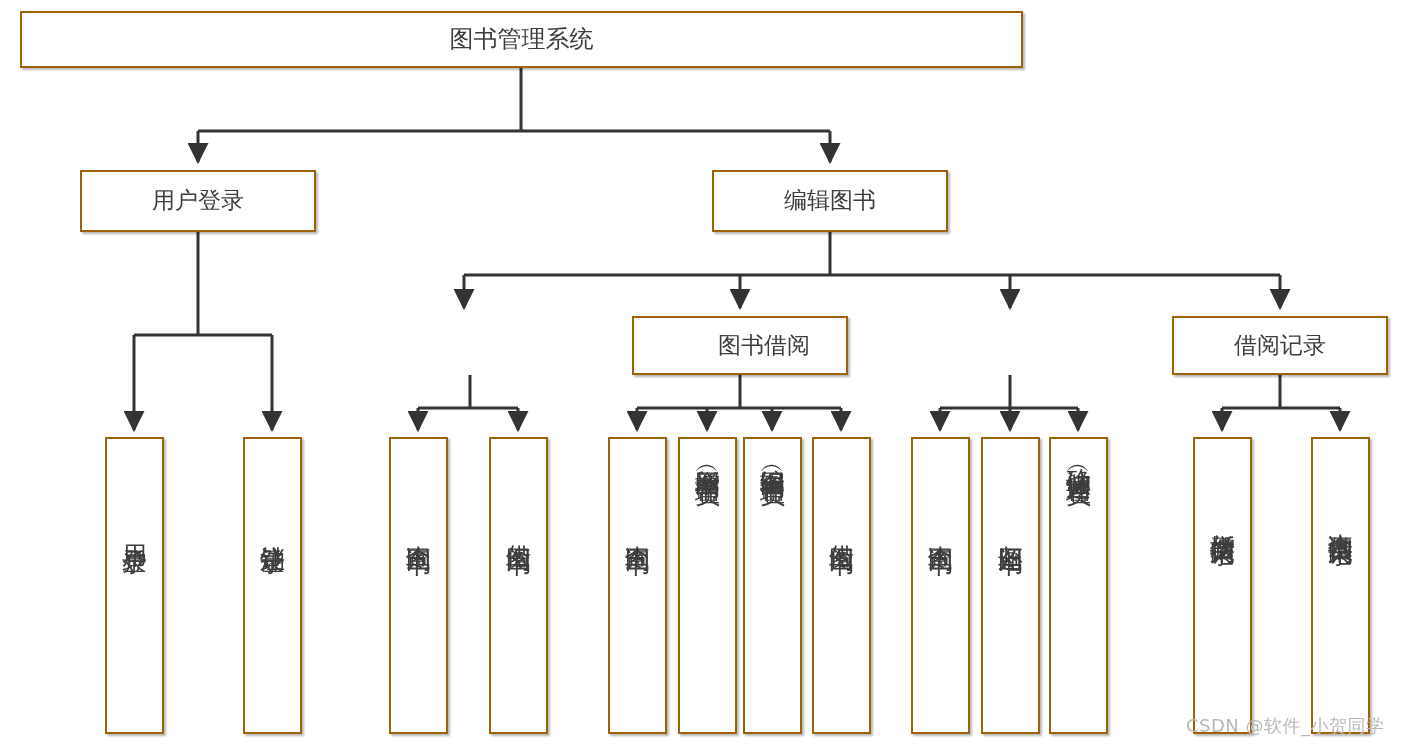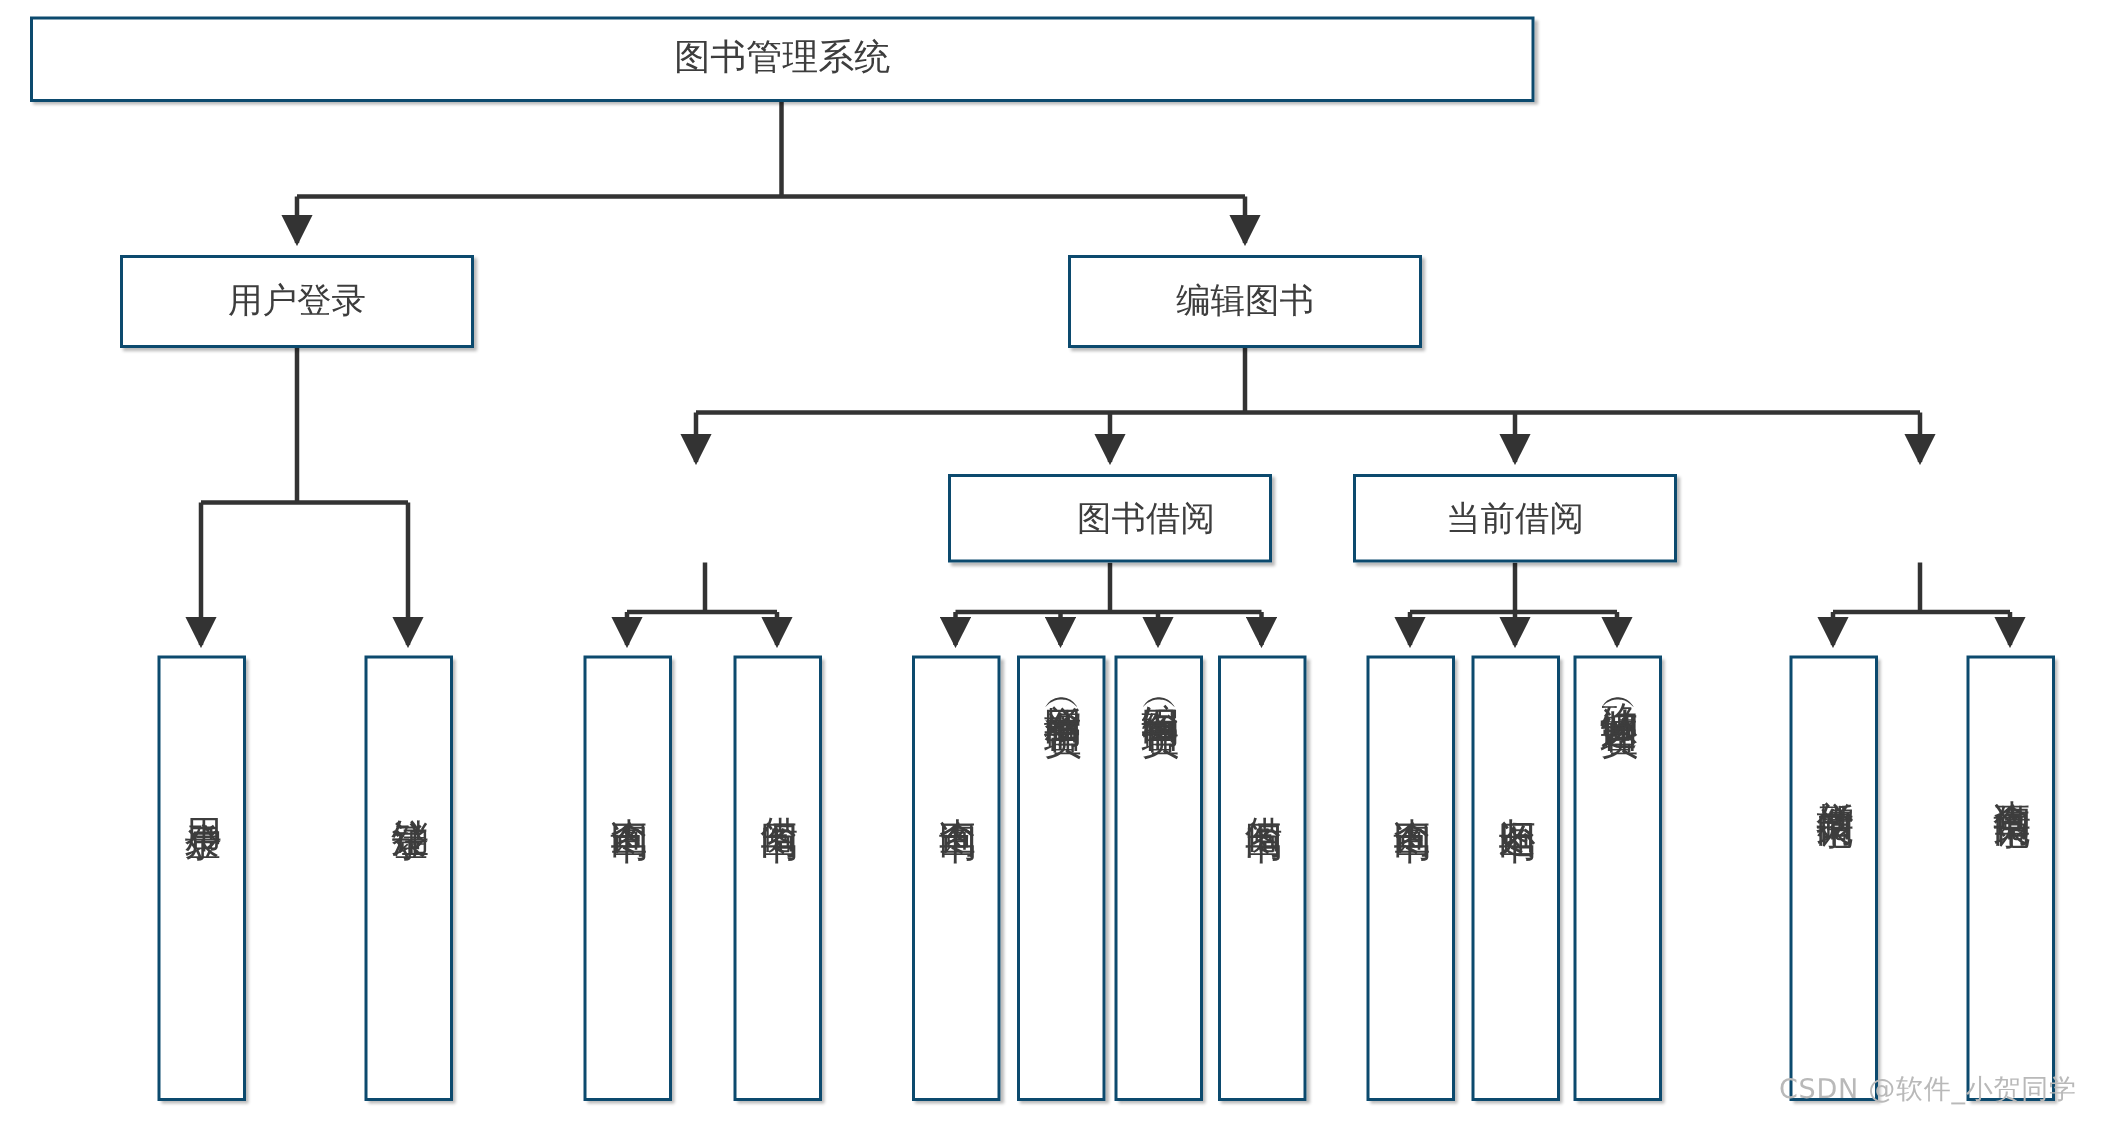--- a/index.html
+++ b/index.html
@@ -21,28 +21,27 @@
     position: absolute;
     left: 0;
     top: 0;
     width: 1405px;
     height: 747px;
   }
   .node {
     position: absolute;
     box-sizing: border-box;
     background: #ffffff;
-    border: 2px solid #0c4a6e;
+    border: 2px solid #a16207;
     box-shadow: 2px 2px 2px rgba(0,0,0,0.28);
     display: flex;
     align-items: center;
     justify-content: center;
     color: #3d3d3d;
     z-index: 3;
-    font-family: Liberation Serif, serif;
   }
   .node .node-label {
     display: block;
     text-align: center;
     line-height: 1.18;
     color: #3d3d3d;
     white-space: nowrap;
   }
   
   .node.h .node-label {
@@ -149,22 +148,22 @@
   <div class="node h" style="left:80px; top:170px; width:236px; height:62px;">
     <span class="node-label">用户登录</span>
   </div>
   <div class="node h" style="left:712px; top:170px; width:236px; height:62px;">
     <span class="node-label">编辑图书</span>
   </div>
 
   <div class="node h" style="left:632px; top:316px; width:216px; height:59px;padding-left:48px;">
     <span class="node-label">图书借阅</span>
   </div>
-  <div class="node h" style="left:902px; top:316px; width:216px; height:59px;">
-    <span class="node-label">当前借阅</span>
+  <div class="node h" style="left:1172px; top:316px; width:216px; height:59px;">
+    <span class="node-label">借阅记录</span>
   </div>
 
   <div class="node v low" style="left:105px; top:437px; width:59px; height:297px;">
     <span class="node-label">用户登录</span>
   </div>
   <div class="node v low" style="left:243px; top:437px; width:59px; height:297px;">
     <span class="node-label">注销登录</span>
   </div>
 
   <div class="node v low" style="left:389px; top:437px; width:59px; height:297px;">

